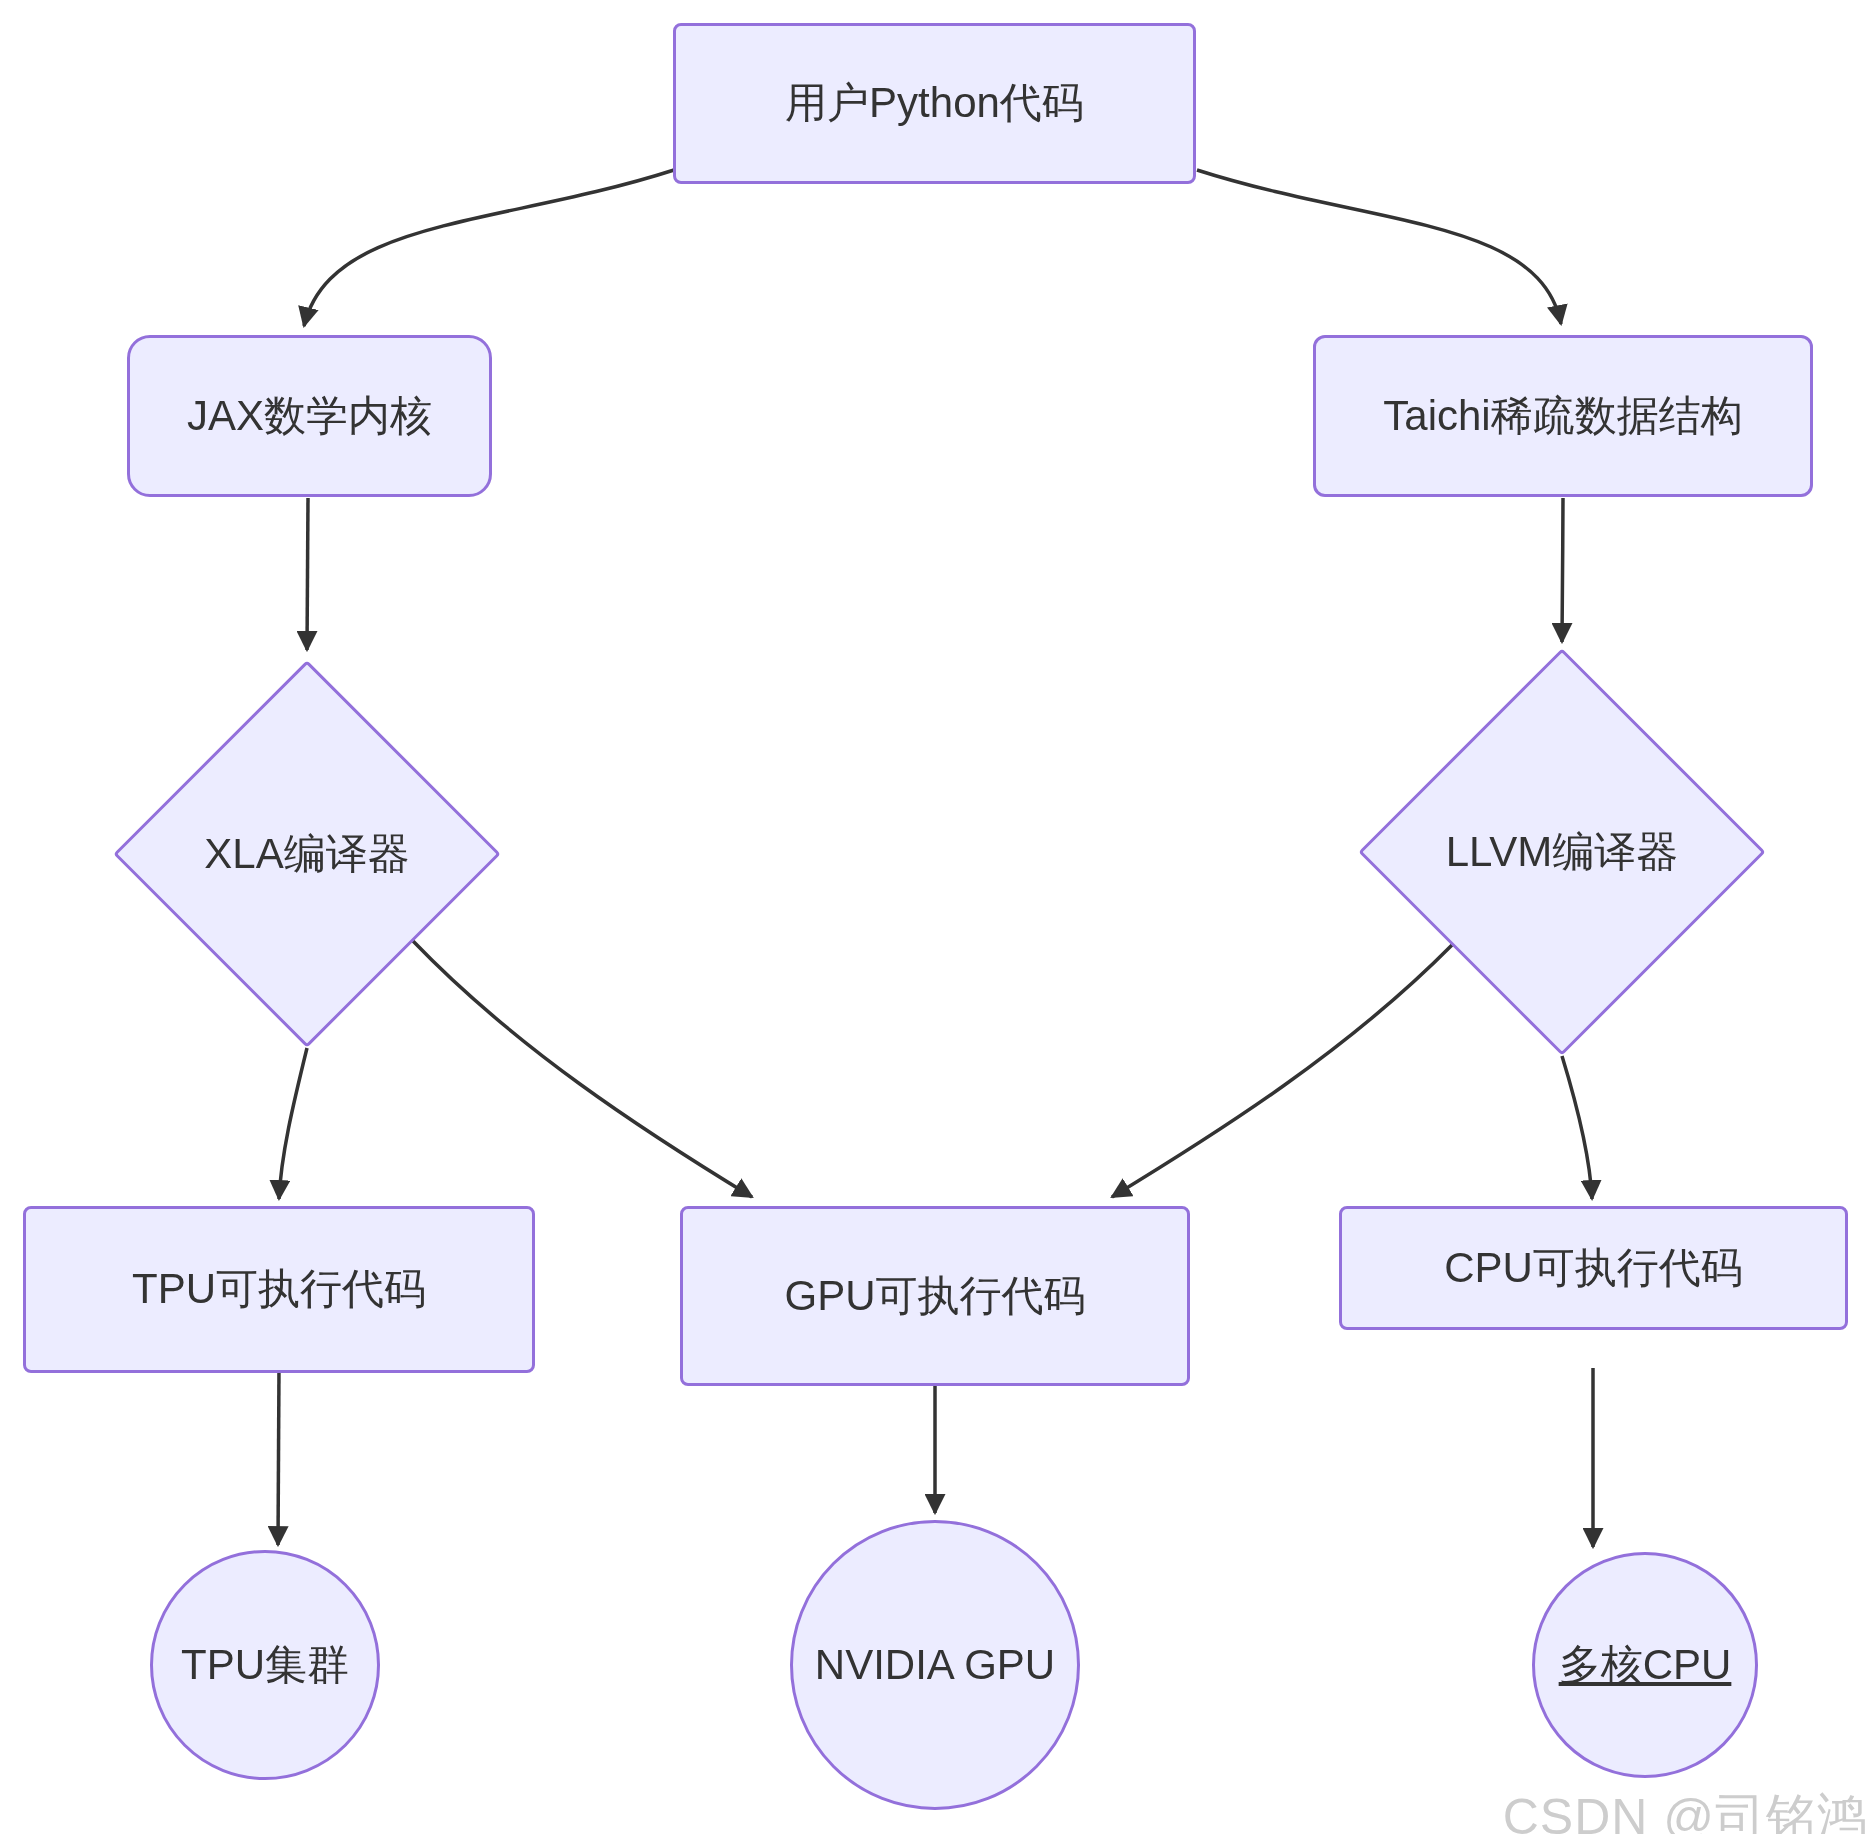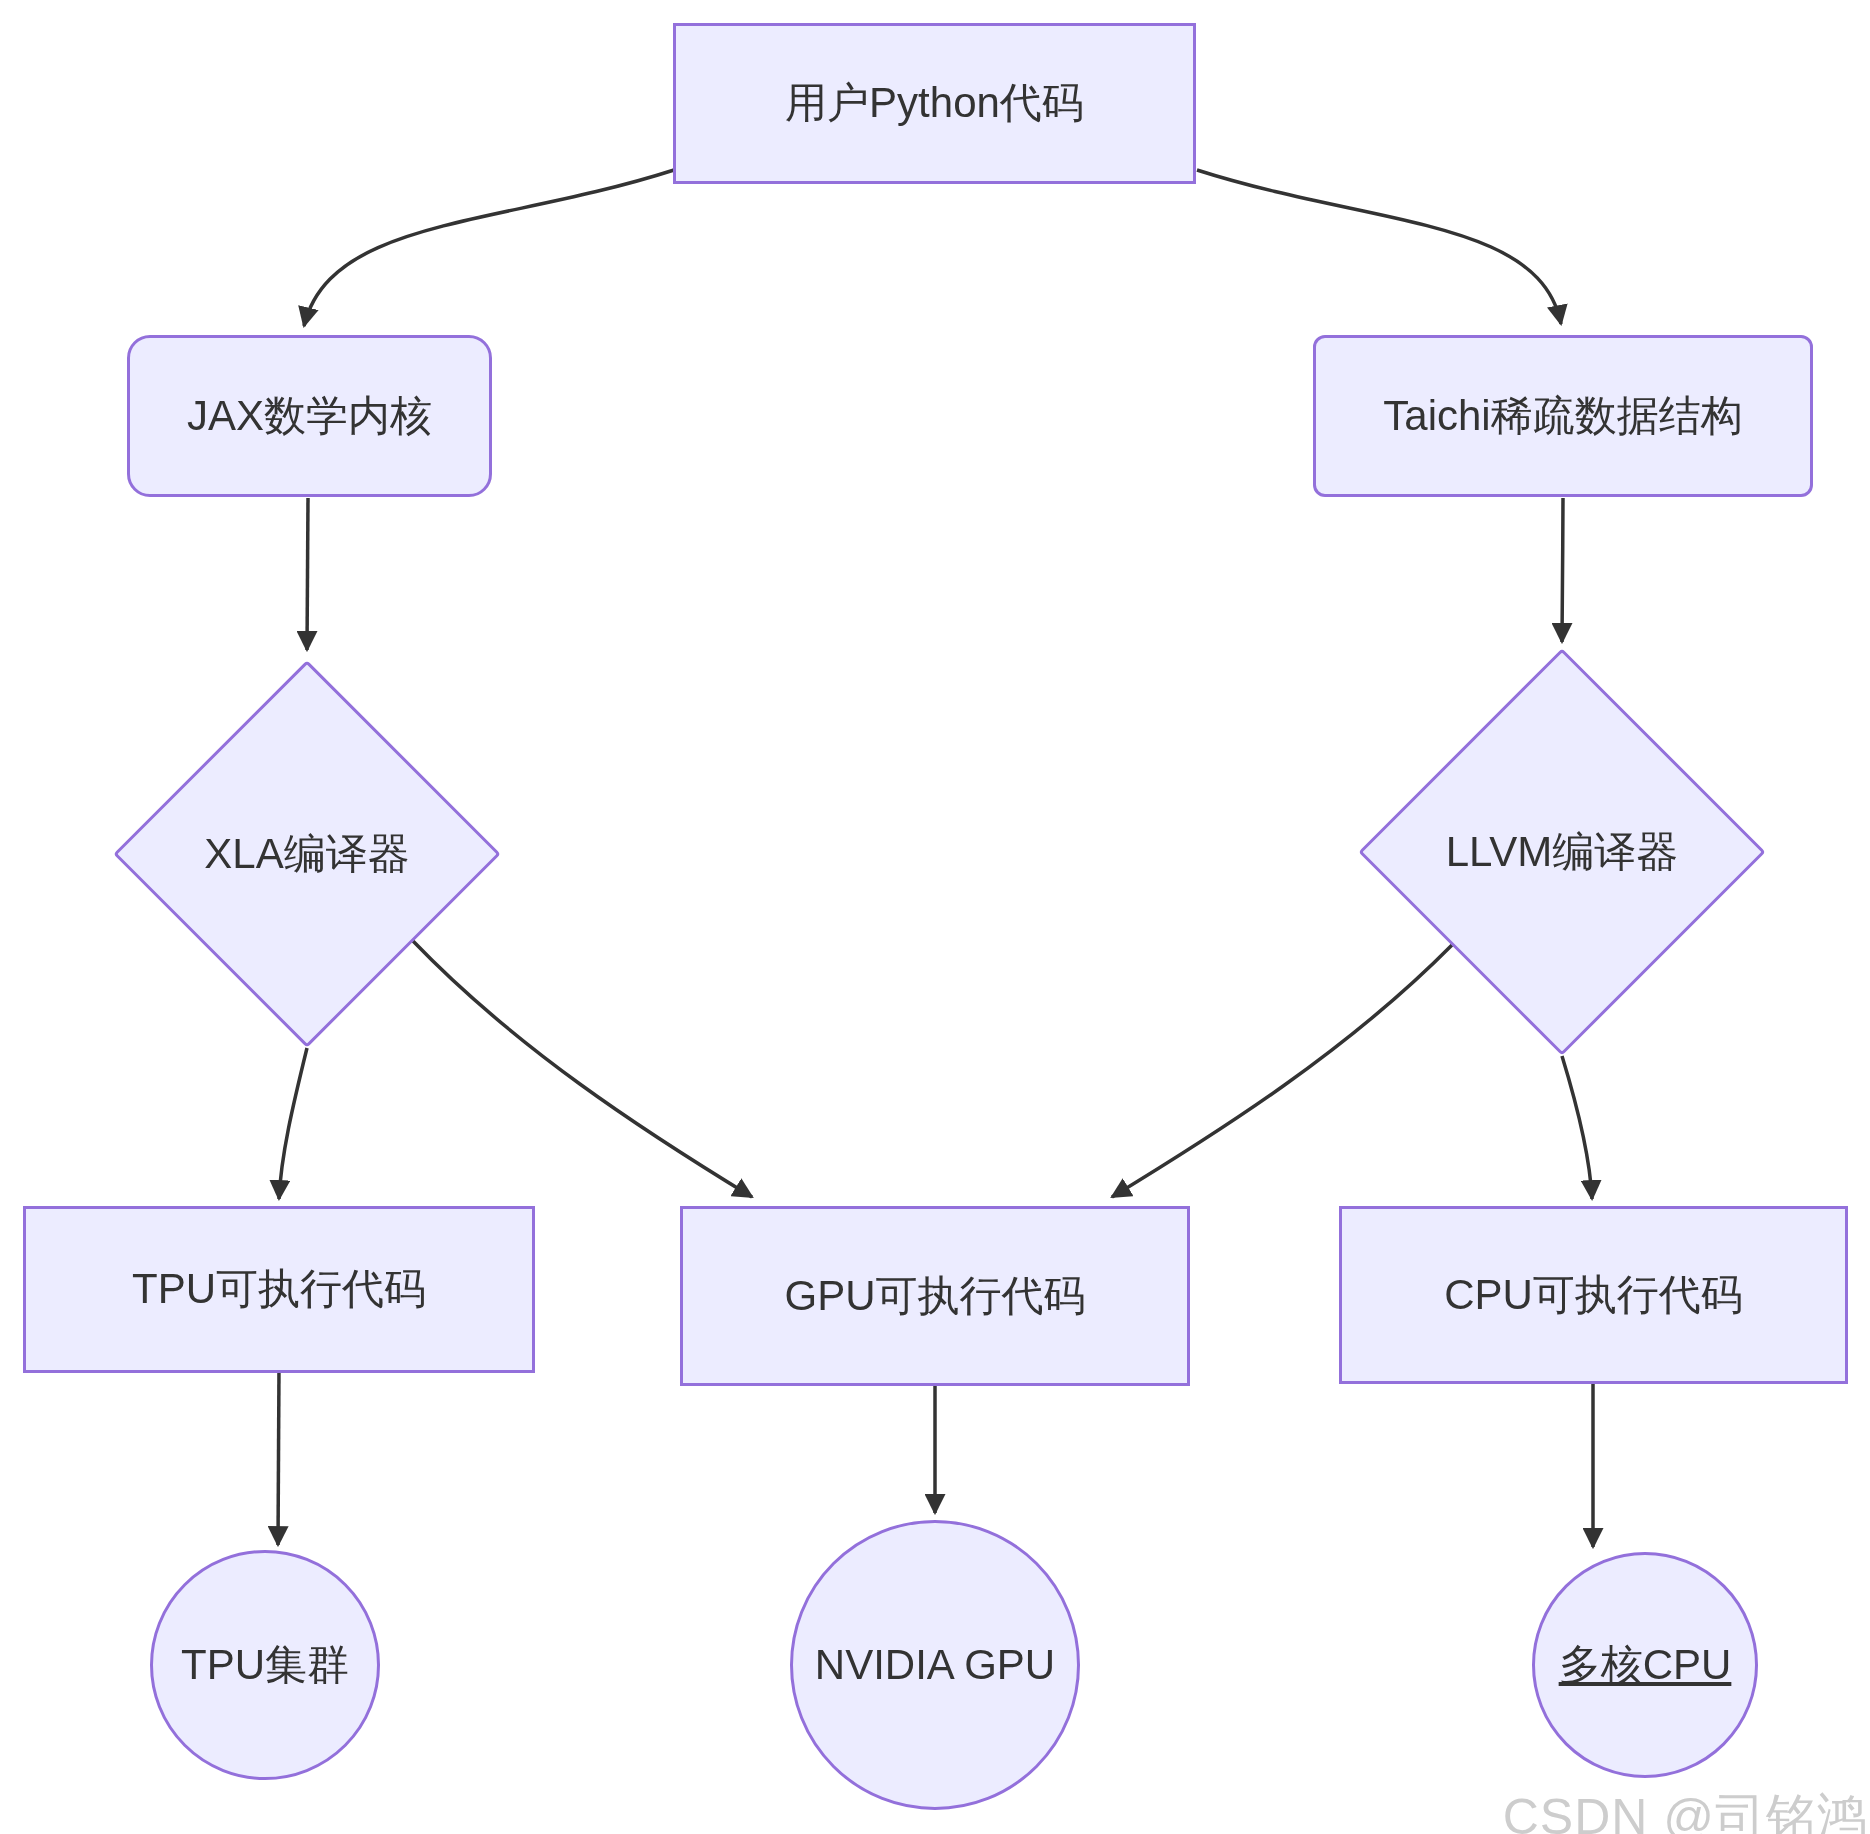--- a/index.html
+++ b/index.html
@@ -23,21 +23,21 @@
     border: 3px solid #9370DB;
     display: flex;
     align-items: center;
     justify-content: center;
     box-sizing: border-box;
     font-size: 42px;
     line-height: 1.2;
     white-space: nowrap;
     color: #333333;
   }
-  .node.rect { border-radius: 0; }
+  .node.rect { border-radius: 8px; }
   .node.rounded { border-radius: 12px; }
   .node.circle { border-radius: 50%; }
   .node.diamond {
     transform: rotate(45deg);
     border-radius: 4px;
   }
   .node.diamond .lbl-wrap {
     position: absolute;
     inset: 0;
     display: flex;
@@ -108,21 +108,21 @@
   </div>
 
   <div class="node rect" style="left:23px; top:1206px; width:512px; height:167px;">
     <span class="lbl">TPU可执行代码</span>
   </div>
 
   <div class="node rect" style="left:680px; top:1206px; width:510px; height:180px;">
     <span class="lbl">GPU可执行代码</span>
   </div>
 
-  <div class="node rect" style="left:1339px; top:1206px; width:509px; height:178px;">
+  <div class="node rect" style="left:1339px; top:1206px; width:509px; height:124px;">
     <span class="lbl">CPU可执行代码</span>
   </div>
 
   <div class="node circle" style="left:150px; top:1550px; width:230px; height:230px;">
     <span class="lbl">TPU集群</span>
   </div>
 
   <div class="node circle" style="left:790px; top:1520px; width:290px; height:290px;">
     <span class="lbl">NVIDIA GPU</span>
   </div>

